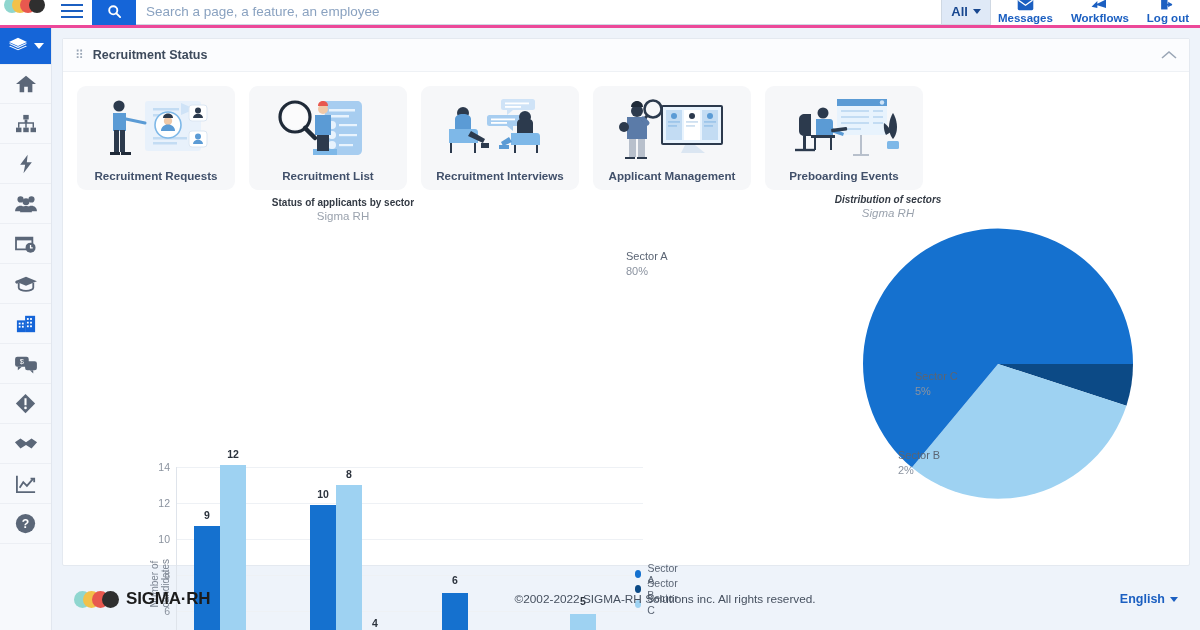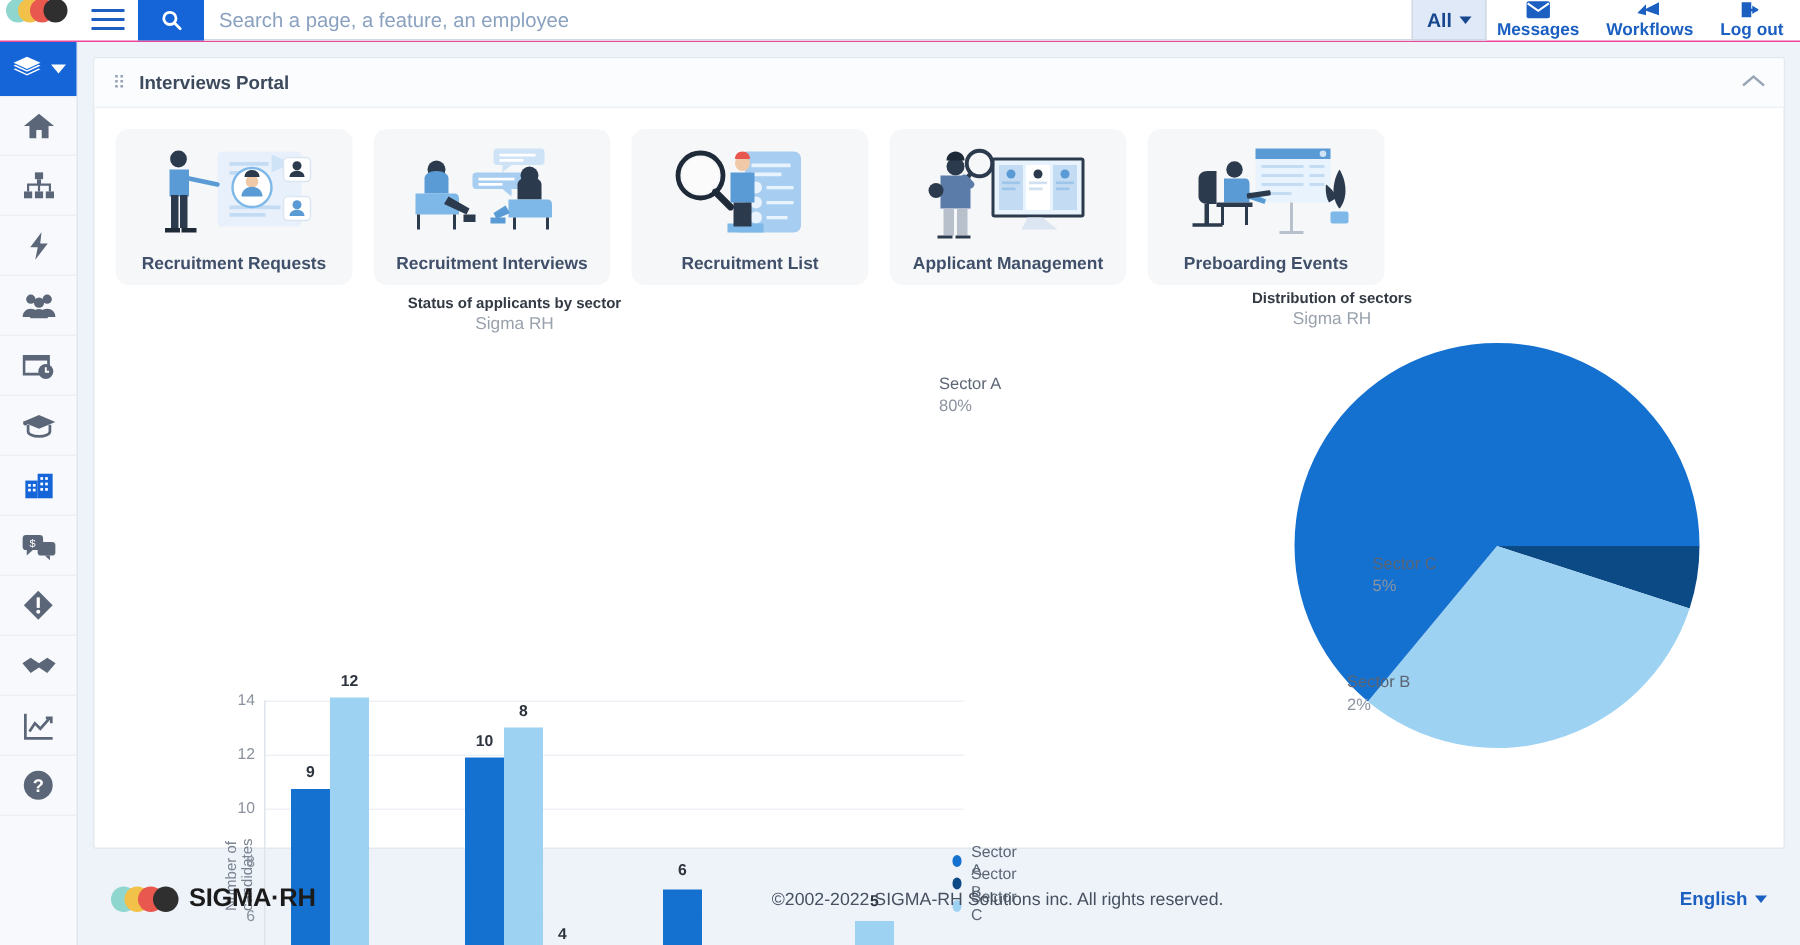--- a/index.html
+++ b/index.html
@@ -7,21 +7,21 @@
     width: 1200px; height: 630px;
     font-family: "Liberation Sans", sans-serif;
     background: #ffffff;
     overflow: hidden;
   }
 
   
   .topbar {
     position: absolute; top: 0; left: 0; width: 1200px; height: 28px;
     background: #ffffff; display: flex; align-items: flex-end;
-    border-bottom: 1px solid #ec4899;
+    border-bottom: 3px solid #ec4899;
   }
   .os-dots { width: 52px; height: 28px; position: relative; }
   .os-dots i {
     position: absolute; top: 0px; width: 16px; height: 16px; border-radius: 50%;
     display: block;
   }
   .os-dots i:nth-child(1){ left: 4px;  background:#8fd6cf; }
   .os-dots i:nth-child(2){ left: 12px; background:#f2c14a; }
   .os-dots i:nth-child(3){ left: 20px; background:#e8584f; }
   .os-dots i:nth-child(4){ left: 29px; background:#2f2f2f; }
@@ -303,21 +303,21 @@
         <text x="12" y="17" font-size="14" font-weight="bold" fill="#fff" text-anchor="middle" font-family="Liberation Sans, sans-serif">?</text>
       </svg>
   </div>
 </div>
 
 <div class="main">
   <div class="panel">
 
     <div class="panel-head">
       <span class="grip">⠿</span>
-      <span class="panel-title">Interviews Portal</span>
+      <span class="panel-title">Recruitment Status</span>
       <span class="chev-up">
         <svg width="16" height="10" viewBox="0 0 16 10">
             <path d="M1 8 L8 2 L15 8" stroke="#9aa6b6" stroke-width="1.6" fill="none"></path>
           </svg>
       </span>
     </div>
 
     <div class="tiles">
 
       <div class="tile">
@@ -345,20 +345,45 @@
             <path d="M13 55h10v3H13z M24 55h10v3H24z" fill="#1f2a38"></path>
             <path d="M29 22 L48 26" stroke="#5b9bd5" stroke-width="3" stroke-linecap="round"></path>
           </svg>
         </div>
         <div class="tile-label">Recruitment Requests</div>
       </div>
 
       <div class="tile">
         <div class="art">
           <svg width="118" height="62" viewBox="0 0 118 62">
+            <path d="M56 4h32c3 0 5 2 5 5v44c0 3-2 5-5 5H50c3 0 5-2 5-5z" fill="#a7cdf0"></path>
+            <rect x="60" y="12" width="26" height="2.5" fill="#e8f3fd"></rect>
+              <rect x="60" y="18" width="20" height="2.5" fill="#e8f3fd"></rect>
+            <circle cx="63" cy="28" r="4" fill="#e8f3fd"></circle>
+              <rect x="70" y="27" width="18" height="2.2" fill="#e8f3fd"></rect>
+            <circle cx="63" cy="38" r="4" fill="#e8f3fd"></circle>
+              <rect x="70" y="37" width="18" height="2.2" fill="#e8f3fd"></rect>
+            <circle cx="63" cy="48" r="4" fill="#e8f3fd"></circle>
+              <rect x="70" y="47" width="14" height="2.2" fill="#e8f3fd"></rect>
+            <path d="M44 52h24v6H44z" fill="#7eb8e8"></path>
+            <circle cx="26" cy="20" r="15" fill="none" stroke="#1f2a38" stroke-width="3.2"></circle>
+            <circle cx="26" cy="20" r="12" fill="#fff" opacity="0.55"></circle>
+            <path d="M36 31 L46 41" stroke="#1f2a38" stroke-width="4.5" stroke-linecap="round"></path>
+            <circle cx="54" cy="12" r="5" fill="#f0c9a8"></circle>
+            <path d="M49 9c0-3.2 2.2-5 5-5s5 1.8 5 5z" fill="#e8584f"></path>
+            <path d="M46 18h16v20H46z" fill="#5b9bd5"></path>
+            <path d="M48 38h12v16H48z" fill="#2c3a4d"></path>
+          </svg>
+        </div>
+        <div class="tile-label">Recruitment List</div>
+      </div>
+
+      <div class="tile">
+        <div class="art">
+          <svg width="118" height="62" viewBox="0 0 118 62">
             <rect x="60" y="2" width="34" height="11" rx="2.5" fill="#cfe3f7"></rect>
               <path d="M66 13l0 5 6-5z" fill="#cfe3f7"></path>
             <rect x="64" y="5.5" width="24" height="1.8" fill="#fff"></rect>
               <rect x="64" y="9" width="16" height="1.8" fill="#fff"></rect>
             <rect x="46" y="18" width="34" height="11" rx="2.5" fill="#a7cdf0"></rect>
               <path d="M72 29l0 5-6-5z" fill="#a7cdf0"></path>
             <rect x="50" y="21.5" width="24" height="1.8" fill="#fff"></rect>
               <rect x="50" y="25" width="16" height="1.8" fill="#fff"></rect>
             <circle cx="22" cy="16" r="6" fill="#2c3a4d"></circle>
             <path d="M14 22c0-3 3.5-5 8-5s8 2 8 5v10H14z" fill="#5b9bd5"></path>
@@ -368,45 +393,20 @@
             <path d="M40 46h8v5h-8z" fill="#2c3a4d"></path>
             <circle cx="84" cy="20" r="6" fill="#2c3a4d"></circle>
             <path d="M76 26c0-3 3.5-5 8-5s8 2 8 5v10H76z" fill="#2c3a4d"></path>
             <path d="M70 36h26c2 0 3 1.5 3 3.5V48H70z" fill="#7eb8e8"></path>
             <path d="M68 40l-8 5 2 4 9-4z" fill="#5b9bd5"></path>
             <path d="M74 48v8 M96 48v8" stroke="#2c3a4d" stroke-width="2"></path>
             <path d="M58 48h10v4H58z" fill="#5b9bd5"></path>
           </svg>
         </div>
         <div class="tile-label">Recruitment Interviews</div>
-      </div>
-
-      <div class="tile">
-        <div class="art">
-          <svg width="118" height="62" viewBox="0 0 118 62">
-            <path d="M56 4h32c3 0 5 2 5 5v44c0 3-2 5-5 5H50c3 0 5-2 5-5z" fill="#a7cdf0"></path>
-            <rect x="60" y="12" width="26" height="2.5" fill="#e8f3fd"></rect>
-              <rect x="60" y="18" width="20" height="2.5" fill="#e8f3fd"></rect>
-            <circle cx="63" cy="28" r="4" fill="#e8f3fd"></circle>
-              <rect x="70" y="27" width="18" height="2.2" fill="#e8f3fd"></rect>
-            <circle cx="63" cy="38" r="4" fill="#e8f3fd"></circle>
-              <rect x="70" y="37" width="18" height="2.2" fill="#e8f3fd"></rect>
-            <circle cx="63" cy="48" r="4" fill="#e8f3fd"></circle>
-              <rect x="70" y="47" width="14" height="2.2" fill="#e8f3fd"></rect>
-            <path d="M44 52h24v6H44z" fill="#7eb8e8"></path>
-            <circle cx="26" cy="20" r="15" fill="none" stroke="#1f2a38" stroke-width="3.2"></circle>
-            <circle cx="26" cy="20" r="12" fill="#fff" opacity="0.55"></circle>
-            <path d="M36 31 L46 41" stroke="#1f2a38" stroke-width="4.5" stroke-linecap="round"></path>
-            <circle cx="54" cy="12" r="5" fill="#f0c9a8"></circle>
-            <path d="M49 9c0-3.2 2.2-5 5-5s5 1.8 5 5z" fill="#e8584f"></path>
-            <path d="M46 18h16v20H46z" fill="#5b9bd5"></path>
-            <path d="M48 38h12v16H48z" fill="#2c3a4d"></path>
-          </svg>
-        </div>
-        <div class="tile-label">Recruitment List</div>
       </div>
 
       <div class="tile">
         <div class="art">
           <svg width="118" height="62" viewBox="0 0 118 62">
             <rect x="48" y="8" width="62" height="40" rx="2" fill="#2c3a4d"></rect>
             <rect x="50" y="10" width="58" height="36" fill="#e8f3fd"></rect>
             <rect x="53" y="13" width="16" height="30" fill="#c3dcf3"></rect>
             <rect x="71" y="13" width="16" height="30" fill="#fff"></rect>
             <rect x="89" y="13" width="16" height="30" fill="#c3dcf3"></rect>
@@ -525,21 +525,21 @@
             <span>Sector B</span>
           </div>
           <div>
             <span class="dot" style="background:#9ed2f2;"></span>
             <span>Sector C</span>
           </div>
         </div>
       </div>
 
       <div class="chart-right">
-        <div style="padding-top:5px;">
+        <div style="padding-top:5px;font-style:italic;">
           <div class="chart-title" style="margin-left:-38px;">Distribution of sectors</div>
           <div class="chart-sub" style="margin-left:-38px;">Sigma RH</div>
         </div>
 
         <svg width="568" height="330" viewBox="0 0 568 330" style="position:absolute; left:0; top:35px;">
 
           <path d="M375 140 L510 140 A135 135 0 0 1 503.4 181.7 Z" fill="#0c4a86"></path>
           <path d="M375 140 L503.4 181.7 A135 135 0 0 1 288.9 243.6 Z" fill="#9ed2f2"></path>
           <path d="M375 140 L288.9 243.6 A135 135 0 1 1 510 140 Z" fill="#1571cf"></path>
         </svg>

